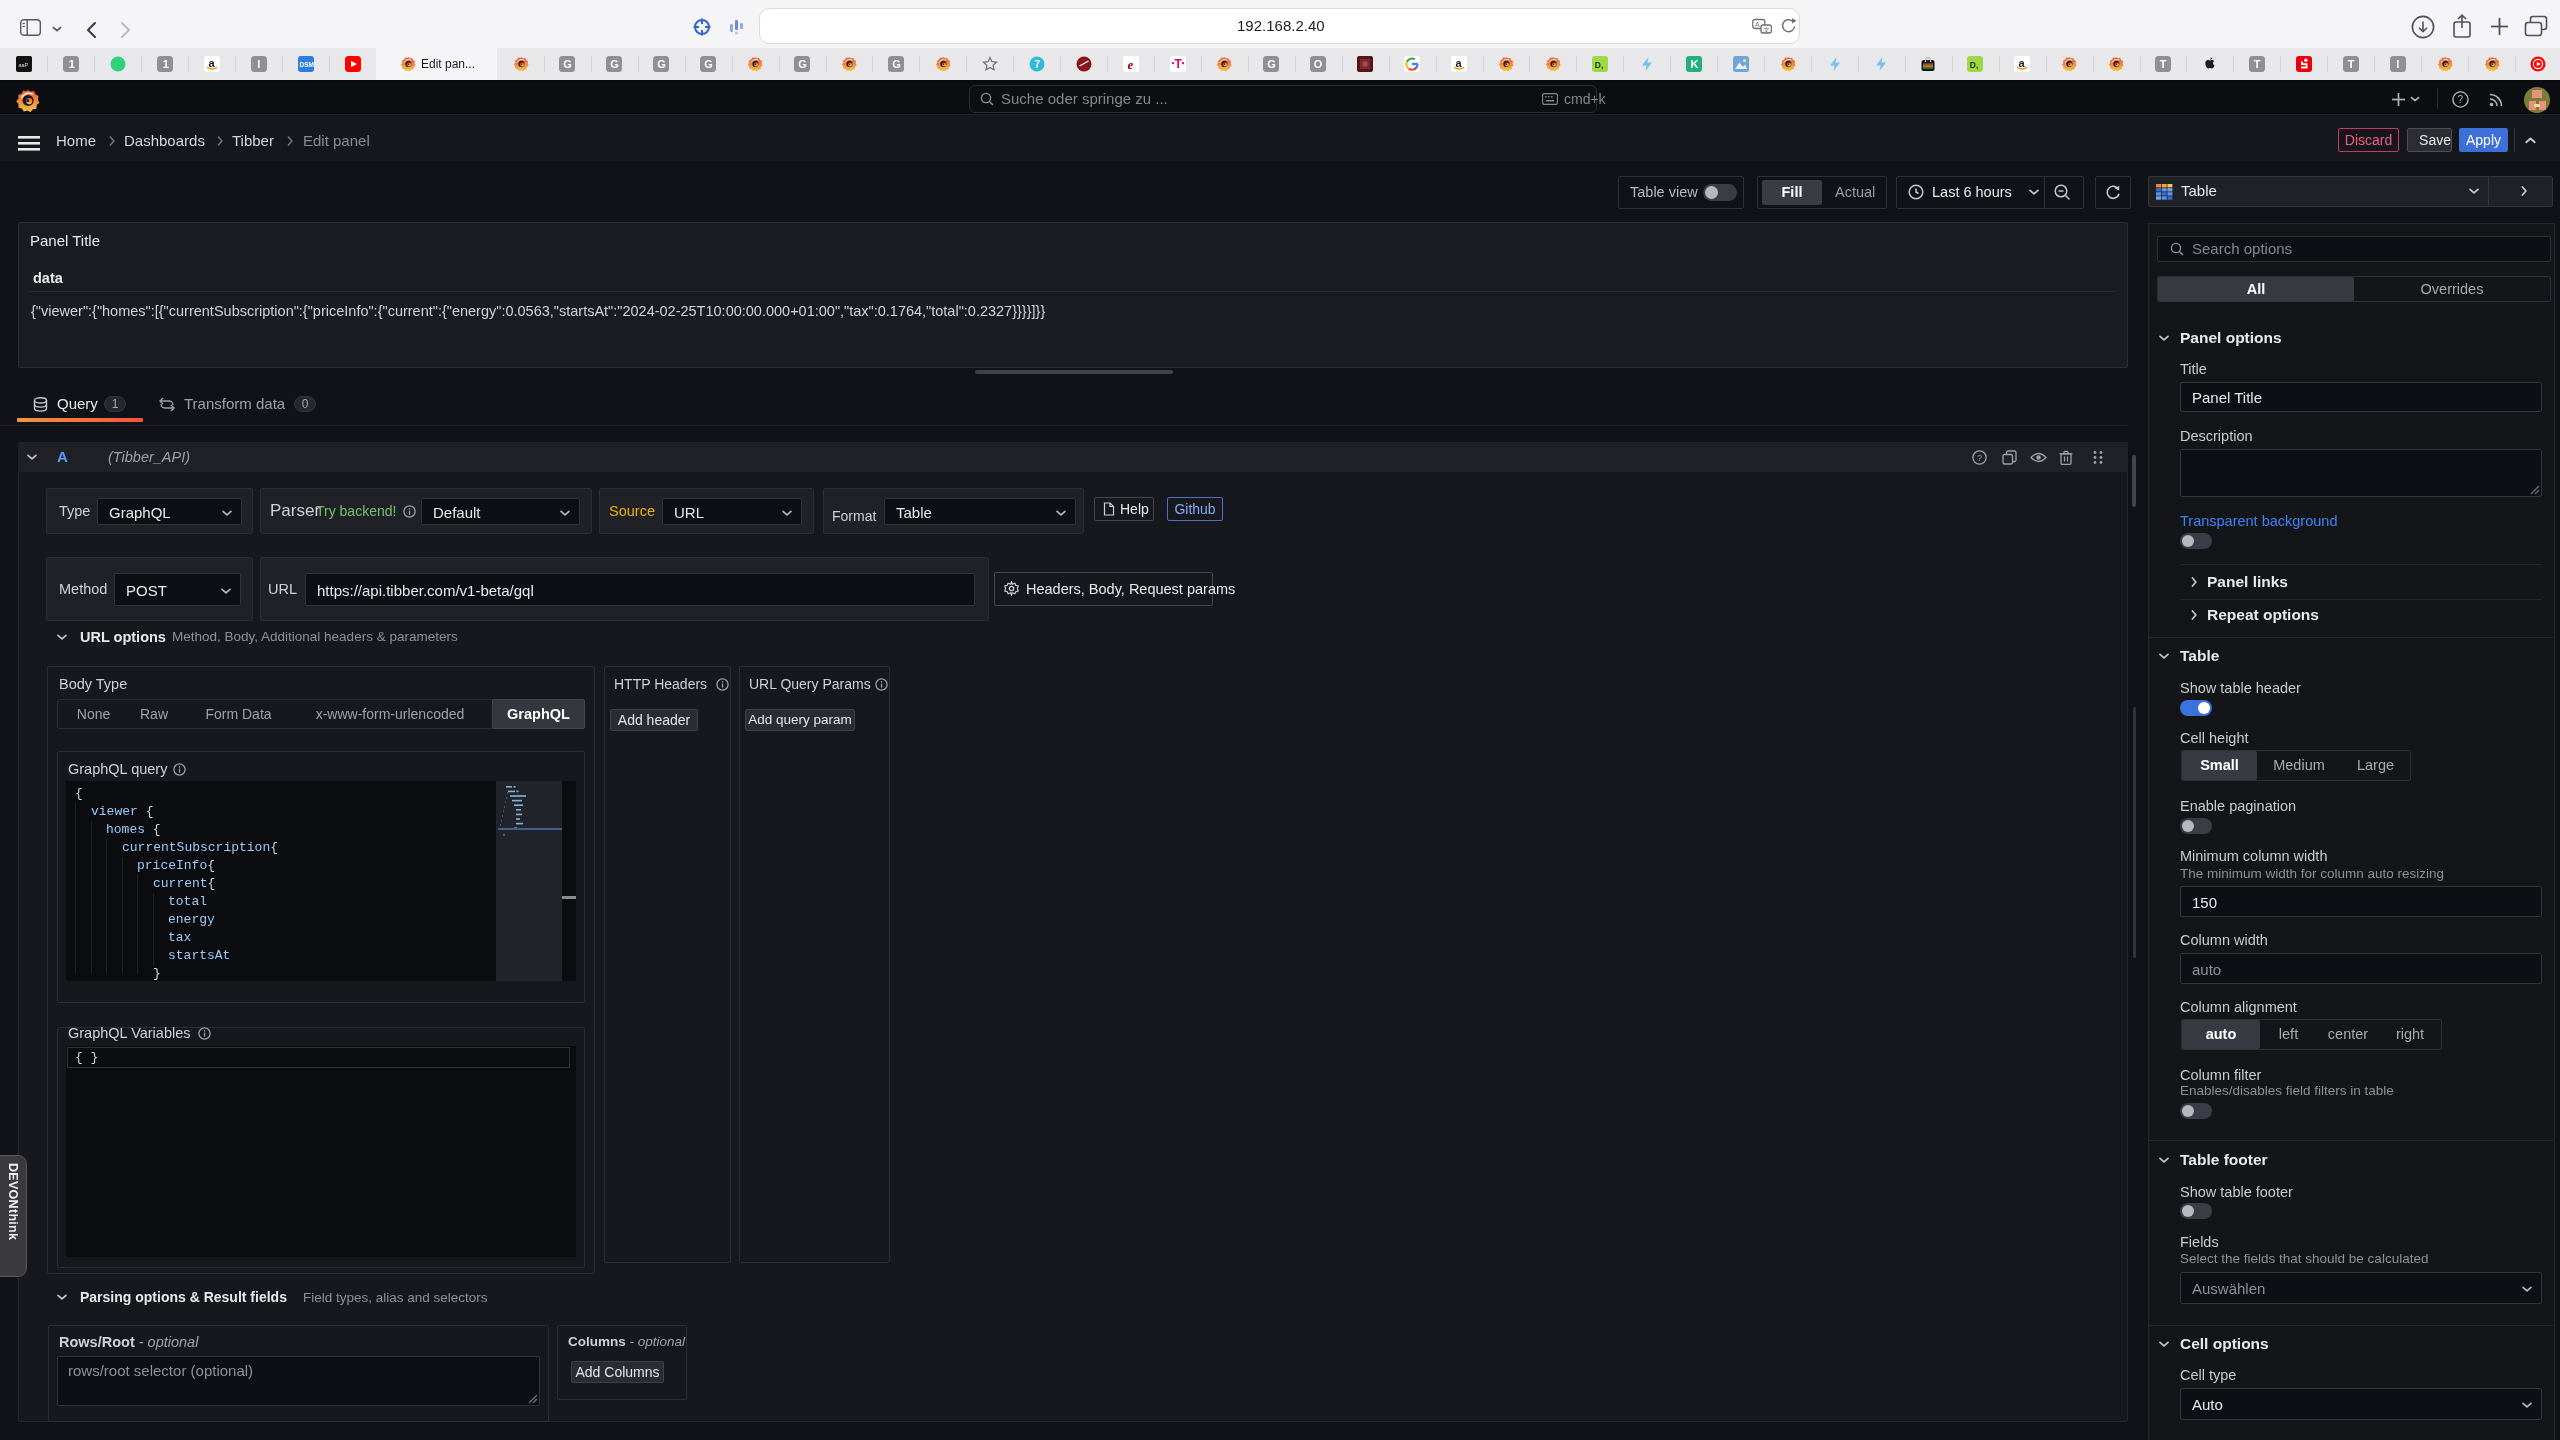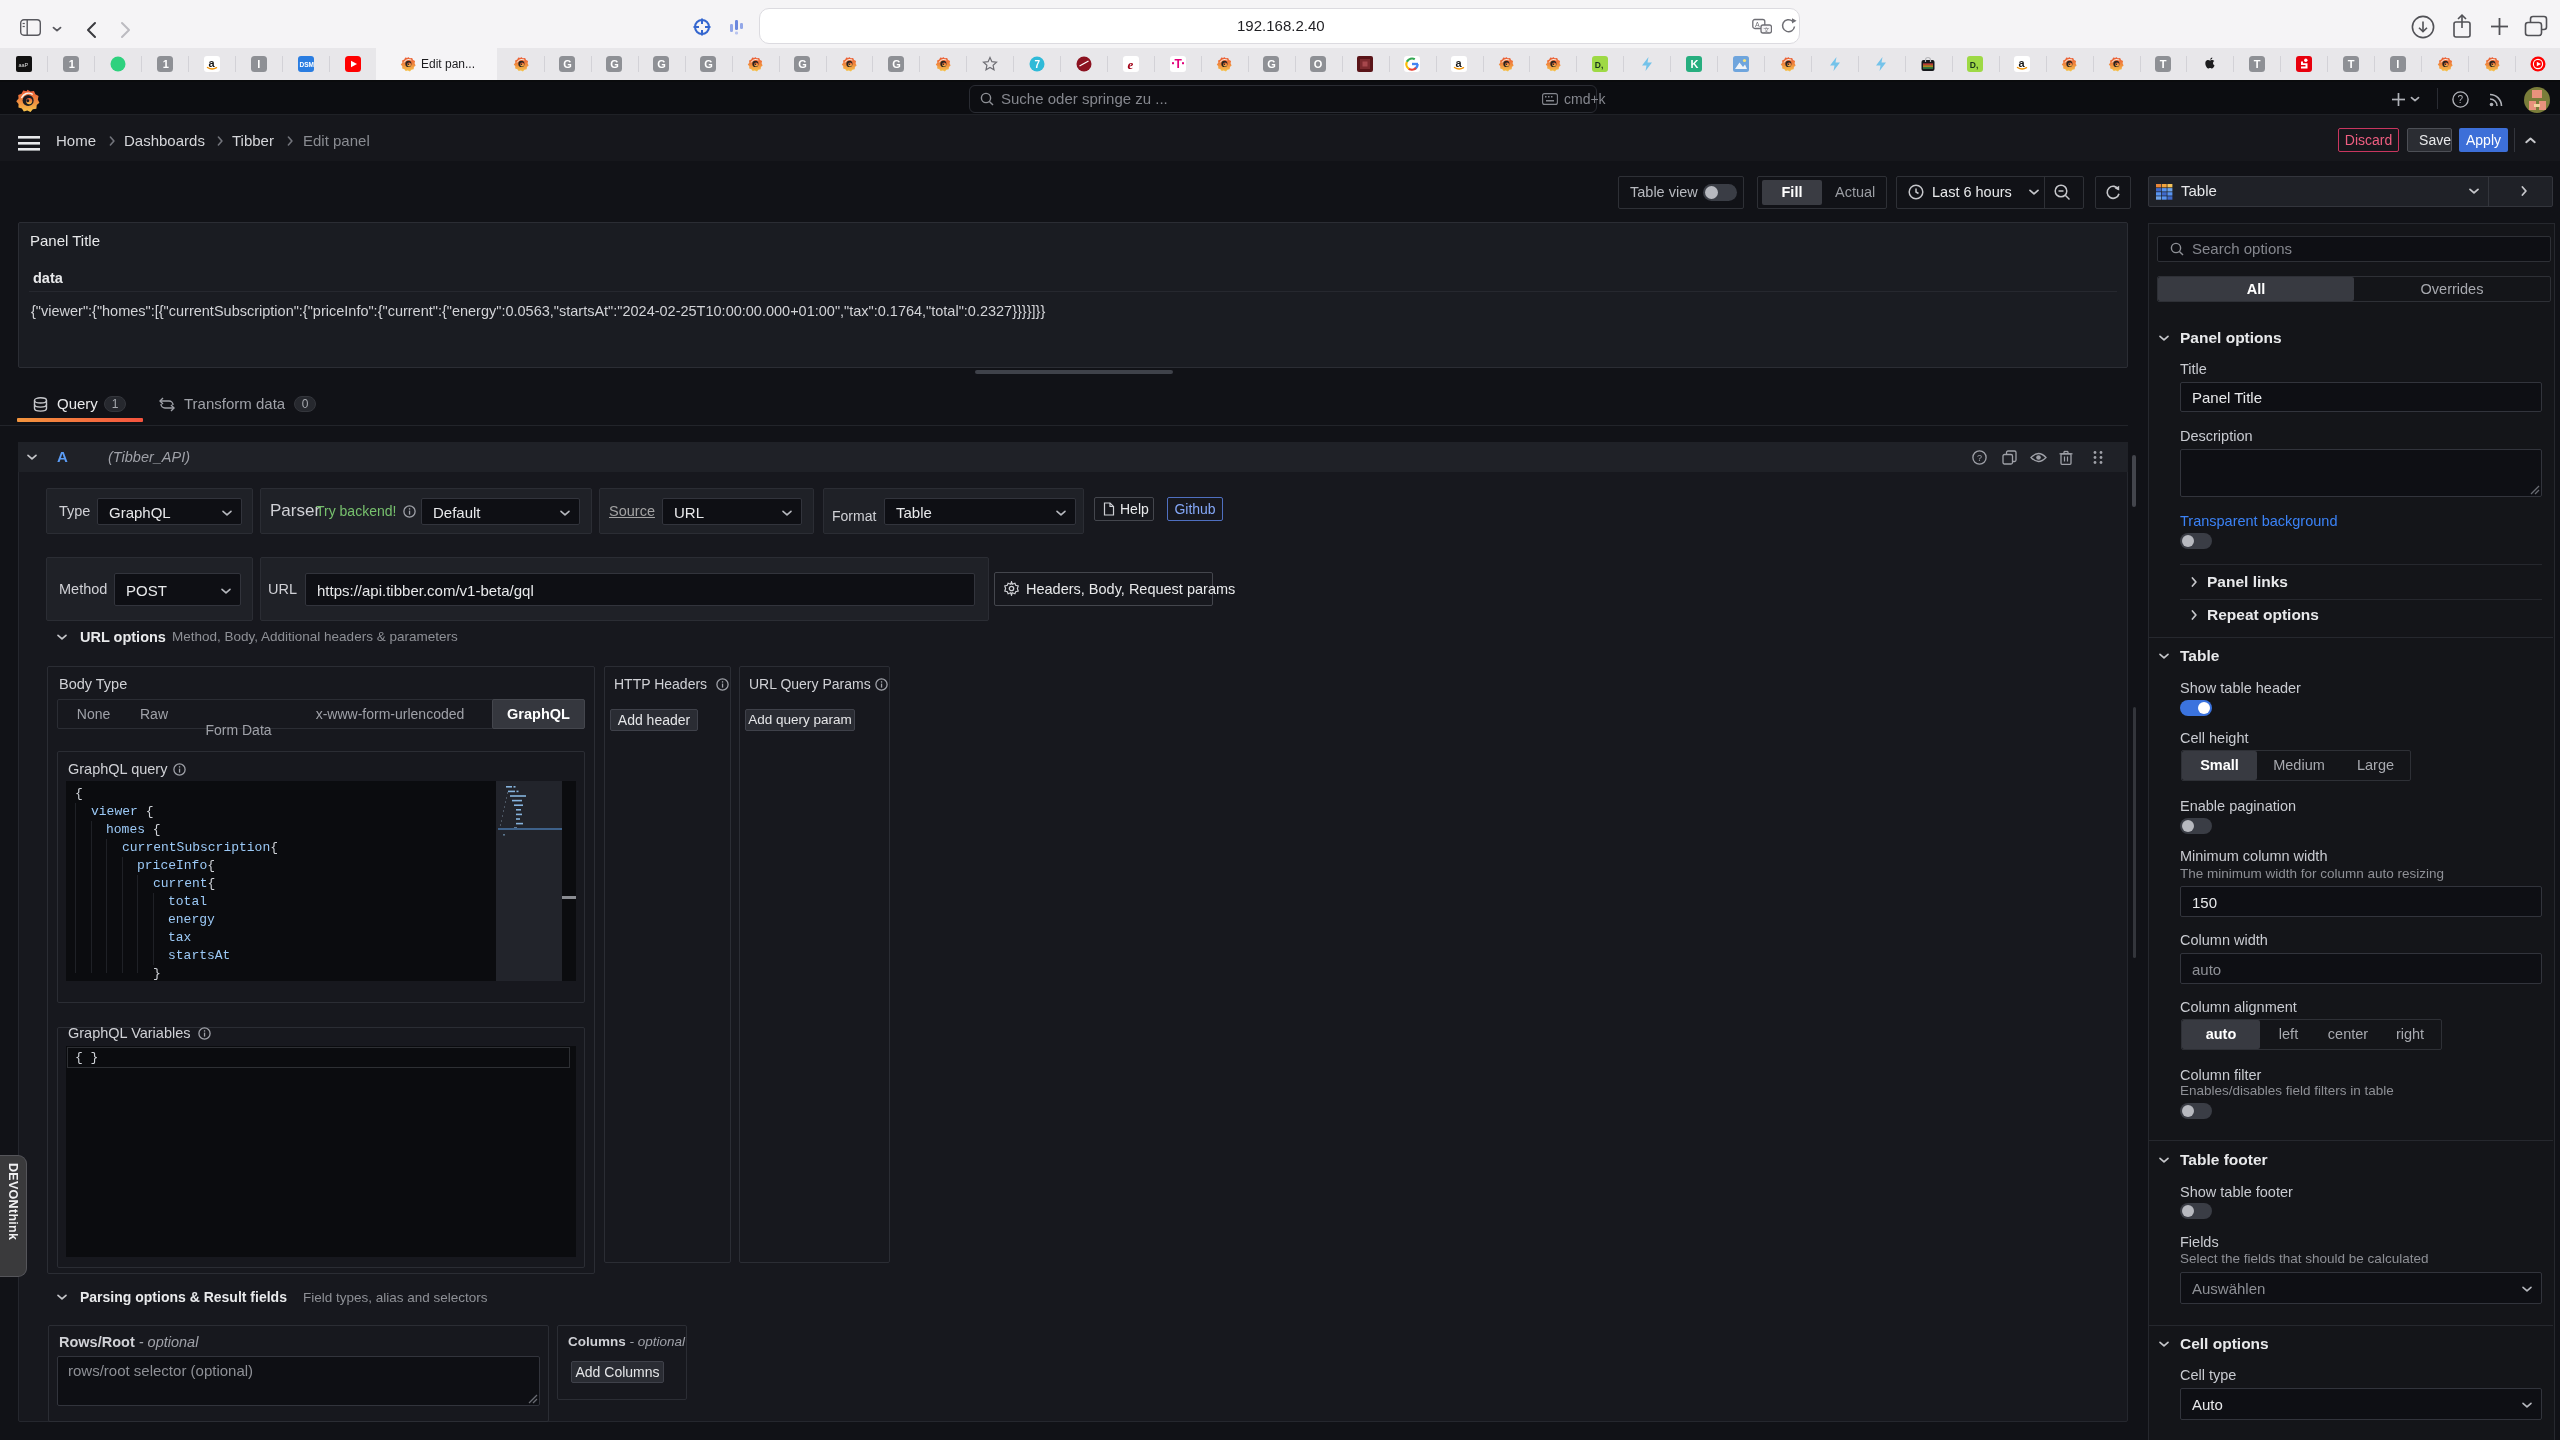--- a/index.html
+++ b/index.html
@@ -652,21 +652,21 @@
     <rect x="5.9" y="5.6" width="1.3" height="4" fill="#9fa1a8"></rect>
     <rect x="5.9" y="3.2" width="1.3" height="1.4" fill="#9fa1a8"></rect>
   </svg>
 <div style="position:absolute;left:421px;top:498px;width:159px;height:27px;background:#0e0f14;border:1px solid #32343c;border-radius:2px;">
     <div style="position:absolute;left:11px;top:0;height:27px;line-height:27px;font-size:15px;color:#e8e9eb;white-space:nowrap;text-align:right;">Default</div>
     <svg style="position:absolute;left:135px;top:5.5px;width:16px;height:16px;" viewBox="0 0 16 16">
       <polyline points="4.0,6.4 8.0,9.92 12.0,6.4" fill="none" stroke="#b7b9bf" stroke-width="1.6" stroke-linecap="round" stroke-linejoin="round"></polyline>
     </svg>
   </div>
 <div style="position:absolute;left:599px;top:488px;width:215px;height:46px;background:#1f2127;border:1px solid #2b2d34;border-radius:2px;"></div>
-<div style="position:absolute;left:609px;top:501px;height:20px;line-height:20px;font-size:14.5px;color:#a3a3a3;font-weight:400;white-space:nowrap;text-decoration:underline;">Source</div>
+<div style="position:absolute;left:609px;top:501px;height:20px;line-height:20px;font-size:14.5px;color:#eab308;font-weight:400;white-space:nowrap;">Source</div>
 <div style="position:absolute;left:662px;top:498px;width:140px;height:27px;background:#0e0f14;border:1px solid #32343c;border-radius:2px;">
     <div style="position:absolute;left:11px;top:0;height:27px;line-height:27px;font-size:15px;color:#e8e9eb;white-space:nowrap;">URL</div>
     <svg style="position:absolute;left:116px;top:5.5px;width:16px;height:16px;" viewBox="0 0 16 16">
       <polyline points="4.0,6.4 8.0,9.92 12.0,6.4" fill="none" stroke="#b7b9bf" stroke-width="1.6" stroke-linecap="round" stroke-linejoin="round"></polyline>
     </svg>
   </div>
 <div style="position:absolute;left:823px;top:488px;width:261px;height:46px;background:#1f2127;border:1px solid #2b2d34;border-radius:2px;"></div>
 <div style="position:absolute;left:832px;top:506px;height:20px;line-height:20px;font-size:14px;color:#d0d1d6;font-weight:400;white-space:nowrap;">Format</div>
 <div style="position:absolute;left:884px;top:498px;width:192px;height:27px;background:#0e0f14;border:1px solid #32343c;border-radius:2px;">
     <div style="position:absolute;left:11px;top:0;height:27px;line-height:27px;font-size:15px;color:#e8e9eb;white-space:nowrap;">Table</div>
@@ -703,21 +703,21 @@
 <svg style="position:absolute;left:54px;top:629px;width:16px;height:16px;" viewBox="0 0 16 16">
     <polyline points="4.0,6.4 8.0,9.92 12.0,6.4" fill="none" stroke="#c6c7cb" stroke-width="1.7" stroke-linecap="round" stroke-linejoin="round"></polyline>
   </svg>
 <div style="position:absolute;left:80px;top:627px;height:20px;line-height:20px;font-size:14.5px;color:#e8e9eb;font-weight:700;white-space:nowrap;">URL options</div>
 <div style="position:absolute;left:172px;top:627px;height:20px;line-height:20px;font-size:13.5px;color:#8e9096;font-weight:400;white-space:nowrap;">Method, Body, Additional headers &amp; parameters</div>
 <div style="position:absolute;left:47px;top:666px;width:548px;height:608px;border:1px solid #2b2d34;border-radius:2px;"></div>
 <div style="position:absolute;left:59px;top:674px;height:20px;line-height:20px;font-size:14.5px;color:#d0d1d6;font-weight:500;white-space:nowrap;">Body Type</div>
 <div style="position:absolute;left:57px;top:699px;width:528px;height:30px;border:1px solid #2b2d34;border-radius:2px;"></div>
 <div style="position:absolute;left:3.5px;top:699px;width:180px;height:30px;text-align:center;line-height:30px;font-size:14px;color:#9fa1a8;white-space:nowrap;">None</div>
 <div style="position:absolute;left:64px;top:699px;width:180px;height:30px;text-align:center;line-height:30px;font-size:14px;color:#9fa1a8;white-space:nowrap;">Raw</div>
-<div style="position:absolute;left:148.5px;top:715px;width:180px;height:30px;text-align:center;line-height:30px;font-size:14px;color:#9fa1a8;white-space:nowrap;">Form Data</div>
+<div style="position:absolute;left:148.5px;top:699px;width:180px;height:30px;text-align:center;line-height:30px;font-size:14px;color:#9fa1a8;white-space:nowrap;">Form Data</div>
 <div style="position:absolute;left:300px;top:699px;width:180px;height:30px;text-align:center;line-height:30px;font-size:14px;color:#9fa1a8;white-space:nowrap;">x-www-form-urlencoded</div>
 <div style="position:absolute;left:492px;top:699px;width:93px;height:30px;background:#35373e;border:1px solid #44464d;border-radius:2px;text-align:center;line-height:28px;font-size:14.5px;color:#fff;font-weight:600;">GraphQL</div>
 <div style="position:absolute;left:57px;top:751px;width:528px;height:252px;border:1px solid #2b2d34;border-radius:2px;"></div>
 <div style="position:absolute;left:68px;top:759px;height:20px;line-height:20px;font-size:14.5px;color:#d0d1d6;font-weight:500;white-space:nowrap;">GraphQL query</div>
 <svg style="position:absolute;left:173px;top:763px;width:13px;height:13px;" viewBox="0 0 13 13">
     <circle cx="6.5" cy="6.5" r="5.6" fill="none" stroke="#9fa1a8" stroke-width="1.3"></circle>
     <rect x="5.9" y="5.6" width="1.3" height="4" fill="#9fa1a8"></rect>
     <rect x="5.9" y="3.2" width="1.3" height="1.4" fill="#9fa1a8"></rect>
   </svg>
 <div style="position:absolute;left:66px;top:781px;width:510px;height:200px;background:#0b0c0f;"></div>

